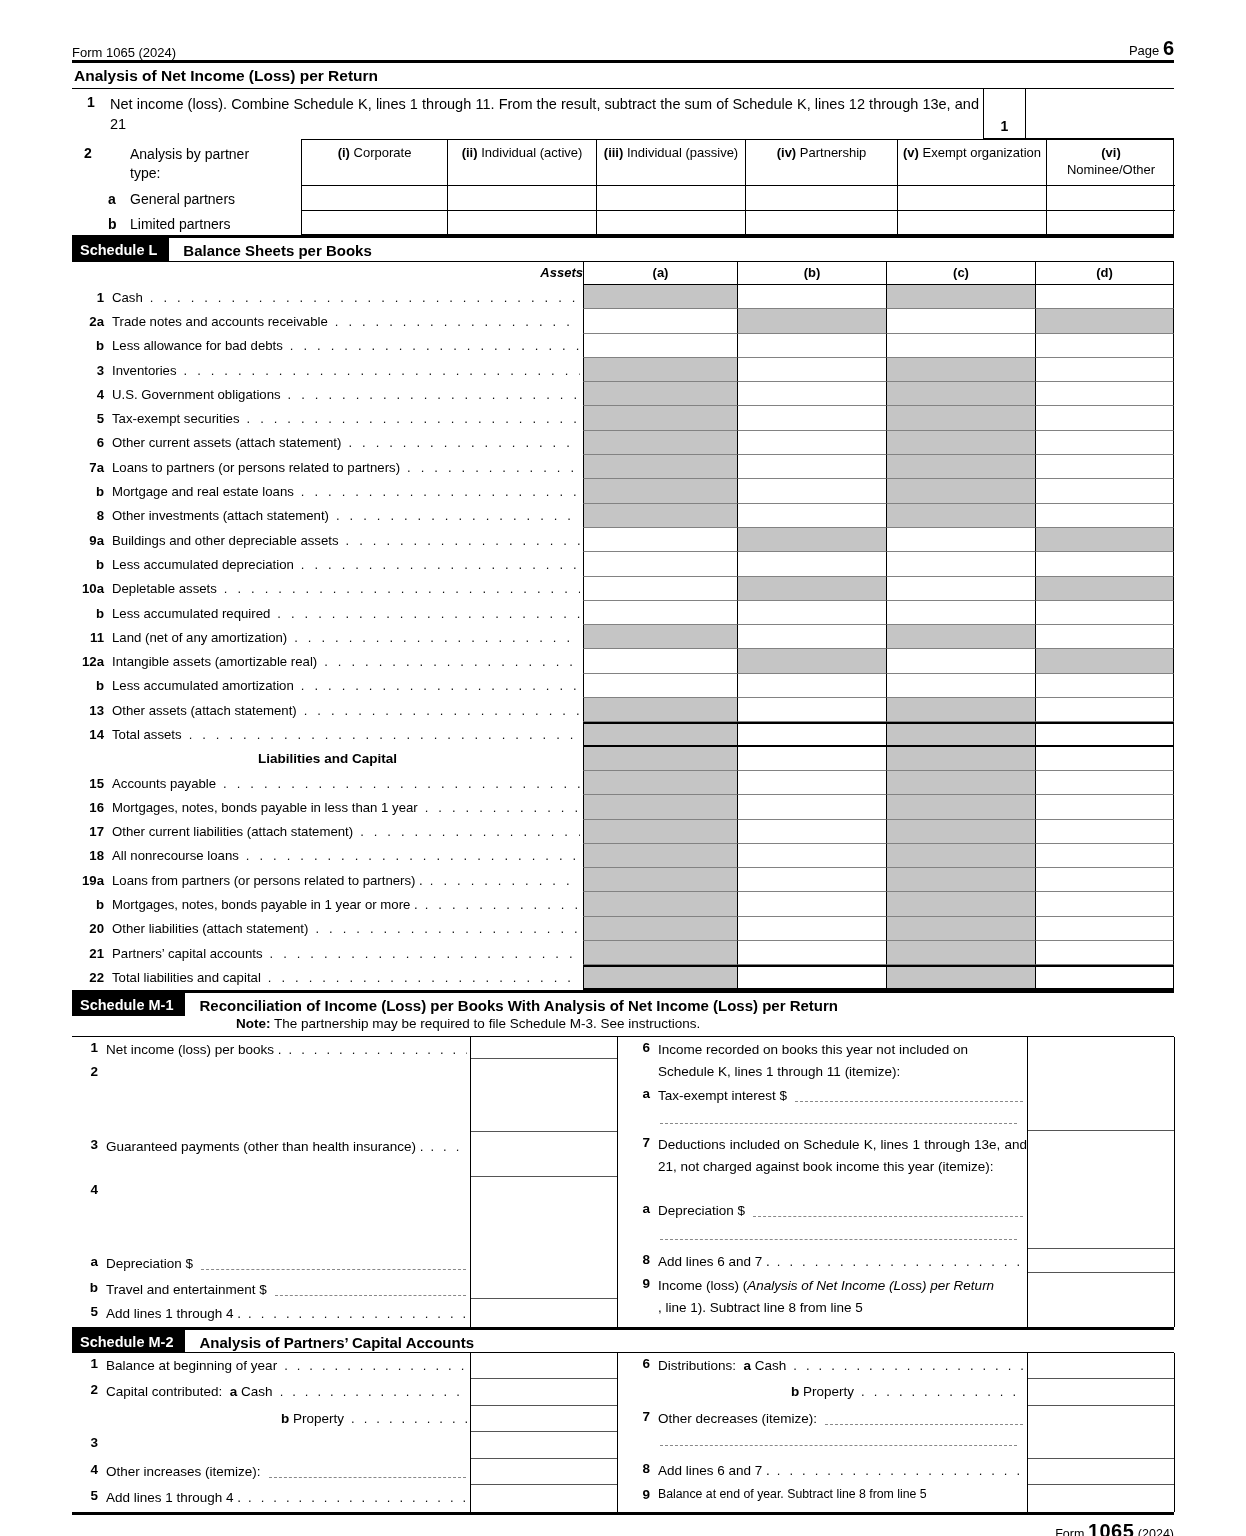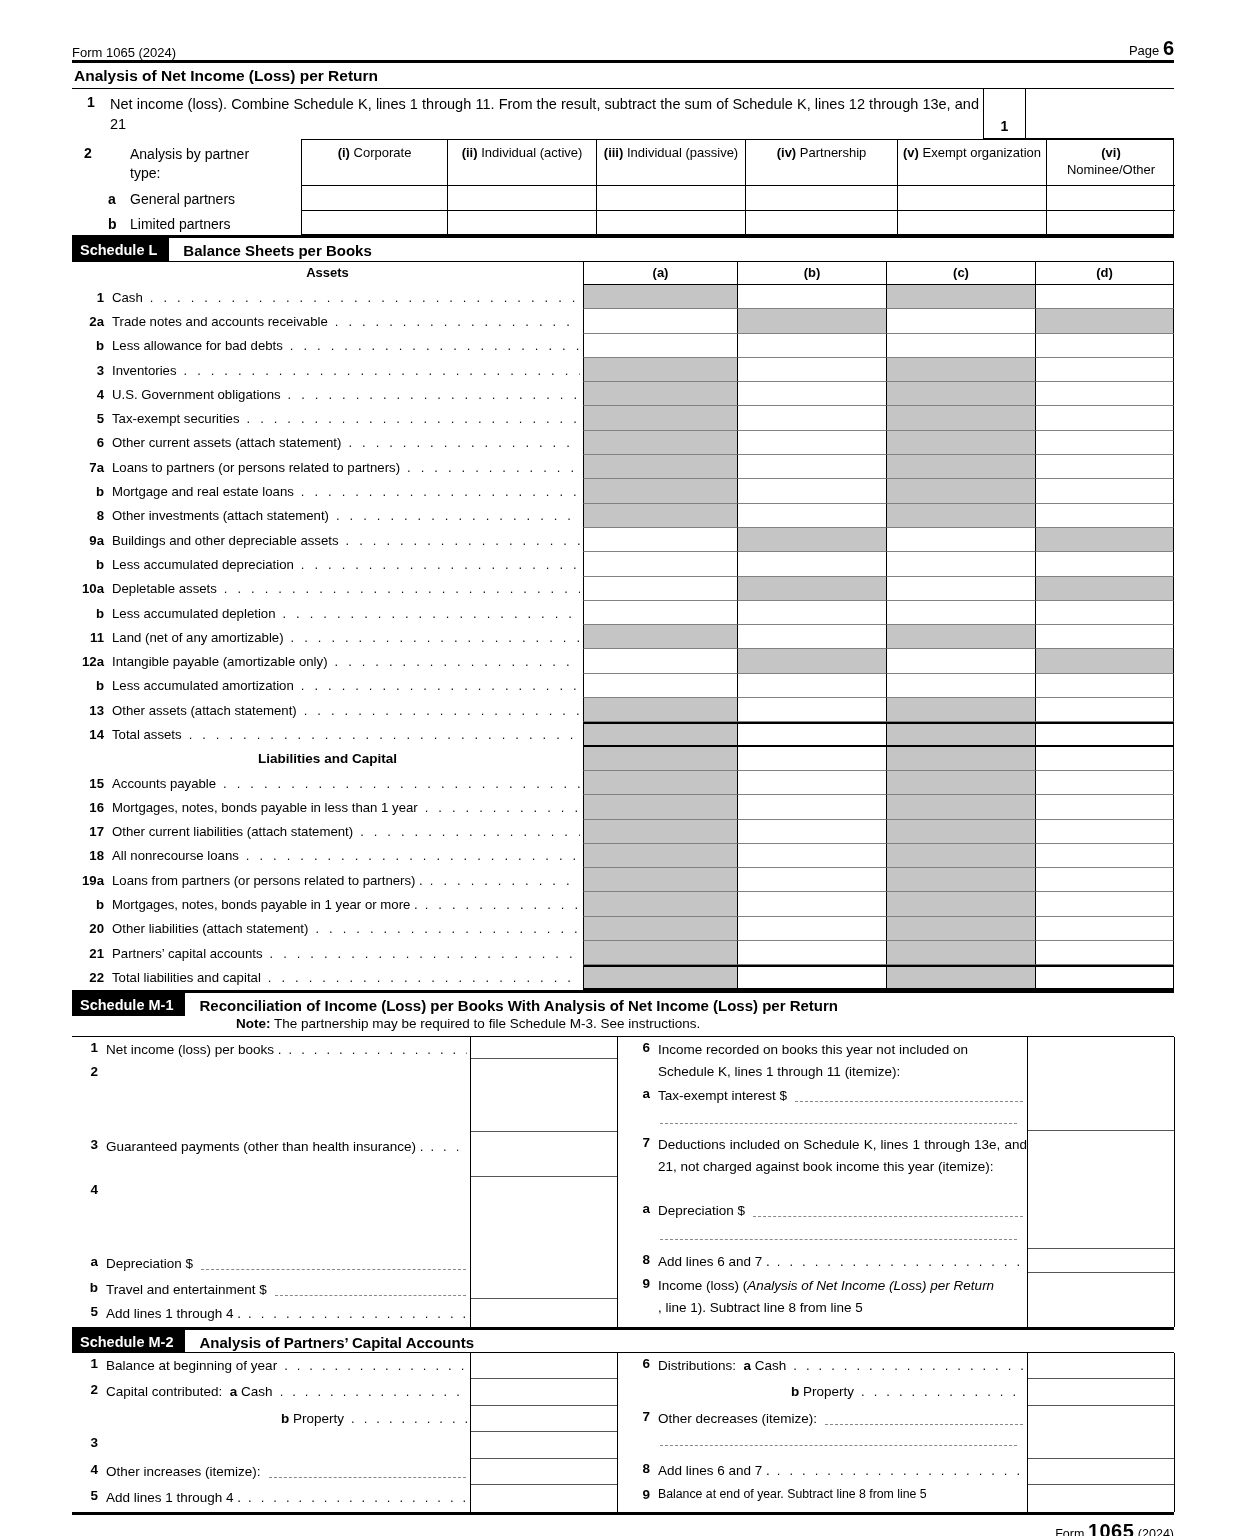--- a/index.html
+++ b/index.html
@@ -44,21 +44,21 @@
   .badge { background:#000; color:#fff; font-weight:bold; font-size:14.5px; padding:4px 12px 3px 8px; white-space:nowrap; }
   .band .btitle { font-weight:bold; font-size:15px; padding:4px 0 0 14px; white-space:nowrap;text-align:right; }
 
   
   .sl-band { height:27px; }
   .sl-band .grp { display:flex; margin-left:auto; }
   .sl-band .g { border-left:1px solid #000; font-size:13.5px; text-align:center; padding-top:5px; }
   .g1 { width:303px; }
   .g2 { width:288px; }
   .sl-colhdr { display:flex; height:23px; font-size:13px; font-weight:bold; }
-  .sl-colhdr .assets { width:511px; text-align:center; padding-top:3px; }
+  .sl-colhdr .assets { width:511px; text-align:right; padding-top:3px;font-style:italic; }
   .sl-colhdr .ch { text-align:center; padding-top:3px; border-left:1px solid #000; border-bottom:1px solid #000; }
   .ch.a { width:154px; } .ch.b { width:149px; } .ch.c { width:149px; } .ch.d { width:139px; border-right:1px solid #000; }
 
   .sl-row { display:flex; height:24.3px; font-size:13.2px; }
   .sl-label { width:511px; display:flex; align-items:center; overflow:hidden; }
   .sl-label .rn { width:40px; text-align:right; font-weight:bold; padding-right:8px; flex:none; }
   .sl-label .rt { white-space:nowrap; }
   .sl-label.headrow { justify-content:center; font-weight:bold; font-size:13.5px; }
   .leader { flex:1; overflow:hidden; white-space:nowrap; margin-left:7px; margin-right:3px; }
   .leader::after { content:"....................................................."; letter-spacing:10px; font-size:13px; color:#111; }
@@ -310,43 +310,43 @@
           <span class="leader"></span>
         </div>
         <div class="sl-cell ca"></div>
         <div class="sl-cell cb shaded"></div>
         <div class="sl-cell cc"></div>
         <div class="sl-cell cd shaded"></div>
       </div>
       <div class="sl-row">
         <div class="sl-label">
           <span class="rn">b</span>
-          <span class="rt">Less accumulated depletion</span>
+          <span class="rt">Less accumulated required</span>
           <span class="leader"></span>
         </div>
         <div class="sl-cell ca"></div>
         <div class="sl-cell cb"></div>
         <div class="sl-cell cc"></div>
         <div class="sl-cell cd"></div>
       </div>
       <div class="sl-row">
         <div class="sl-label">
           <span class="rn">11</span>
-          <span class="rt">Land (net of any amortizable)</span>
+          <span class="rt">Land (net of any amortization)</span>
           <span class="leader"></span>
         </div>
         <div class="sl-cell ca shaded"></div>
         <div class="sl-cell cb"></div>
         <div class="sl-cell cc shaded"></div>
         <div class="sl-cell cd"></div>
       </div>
       <div class="sl-row">
         <div class="sl-label">
           <span class="rn">12a</span>
-          <span class="rt">Intangible payable (amortizable only)</span>
+          <span class="rt">Intangible assets (amortizable real)</span>
           <span class="leader"></span>
         </div>
         <div class="sl-cell ca"></div>
         <div class="sl-cell cb shaded"></div>
         <div class="sl-cell cc"></div>
         <div class="sl-cell cd shaded"></div>
       </div>
       <div class="sl-row">
         <div class="sl-label">
           <span class="rn">b</span>

